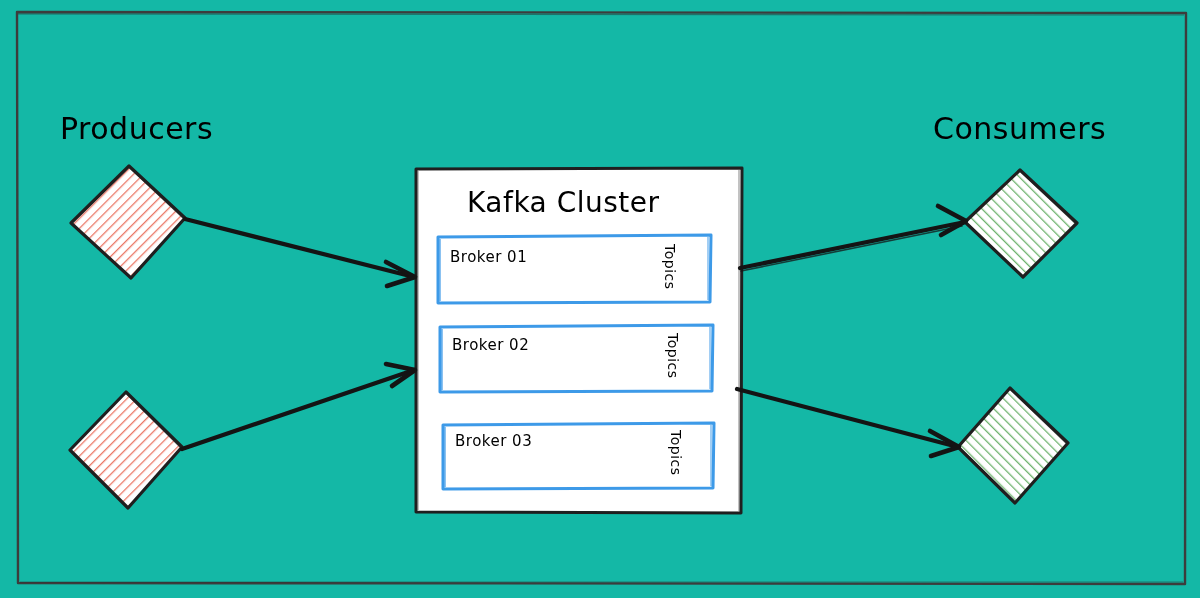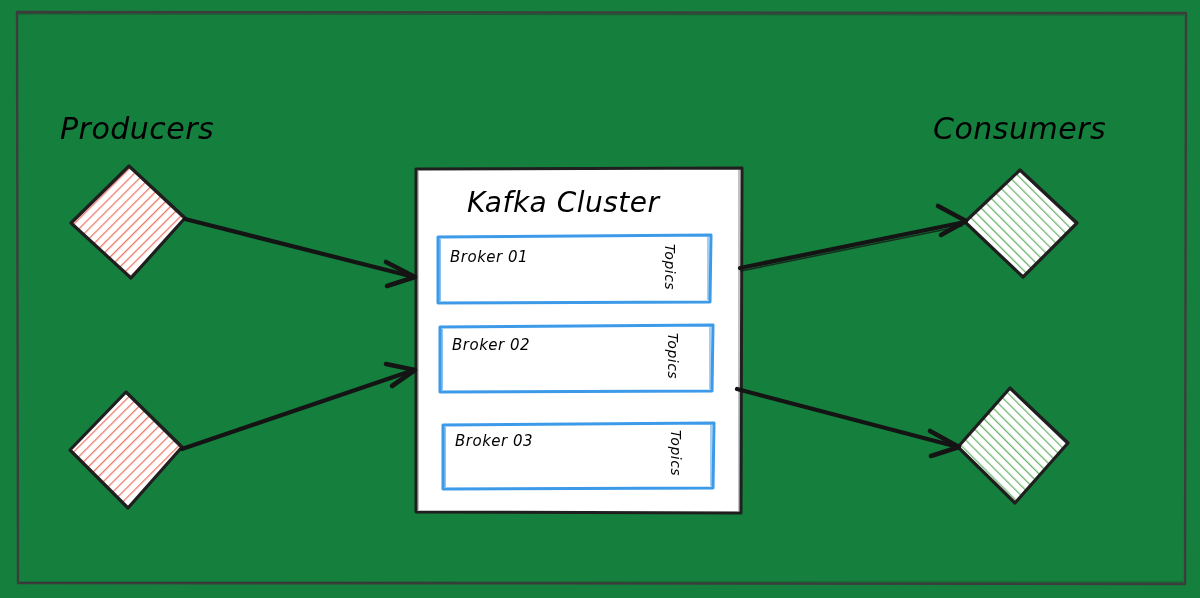--- a/index.html
+++ b/index.html
@@ -10,22 +10,21 @@
   body {
     width: 1200px;
     height: 598px;
     overflow: hidden;
     font-family: "DejaVu Sans", sans-serif;
   }
   #canvas {
     position: relative;
     width: 1200px;
     height: 598px;
-    background: #15803d;
-    font-style: italic;
+    background: #14b8a6;
   }
   svg.diagram {
     position: absolute;
     top: 0;
     left: 0;
     width: 1200px;
     height: 598px;
   }
   .handtext {
     font-family: "DejaVu Sans", sans-serif;

